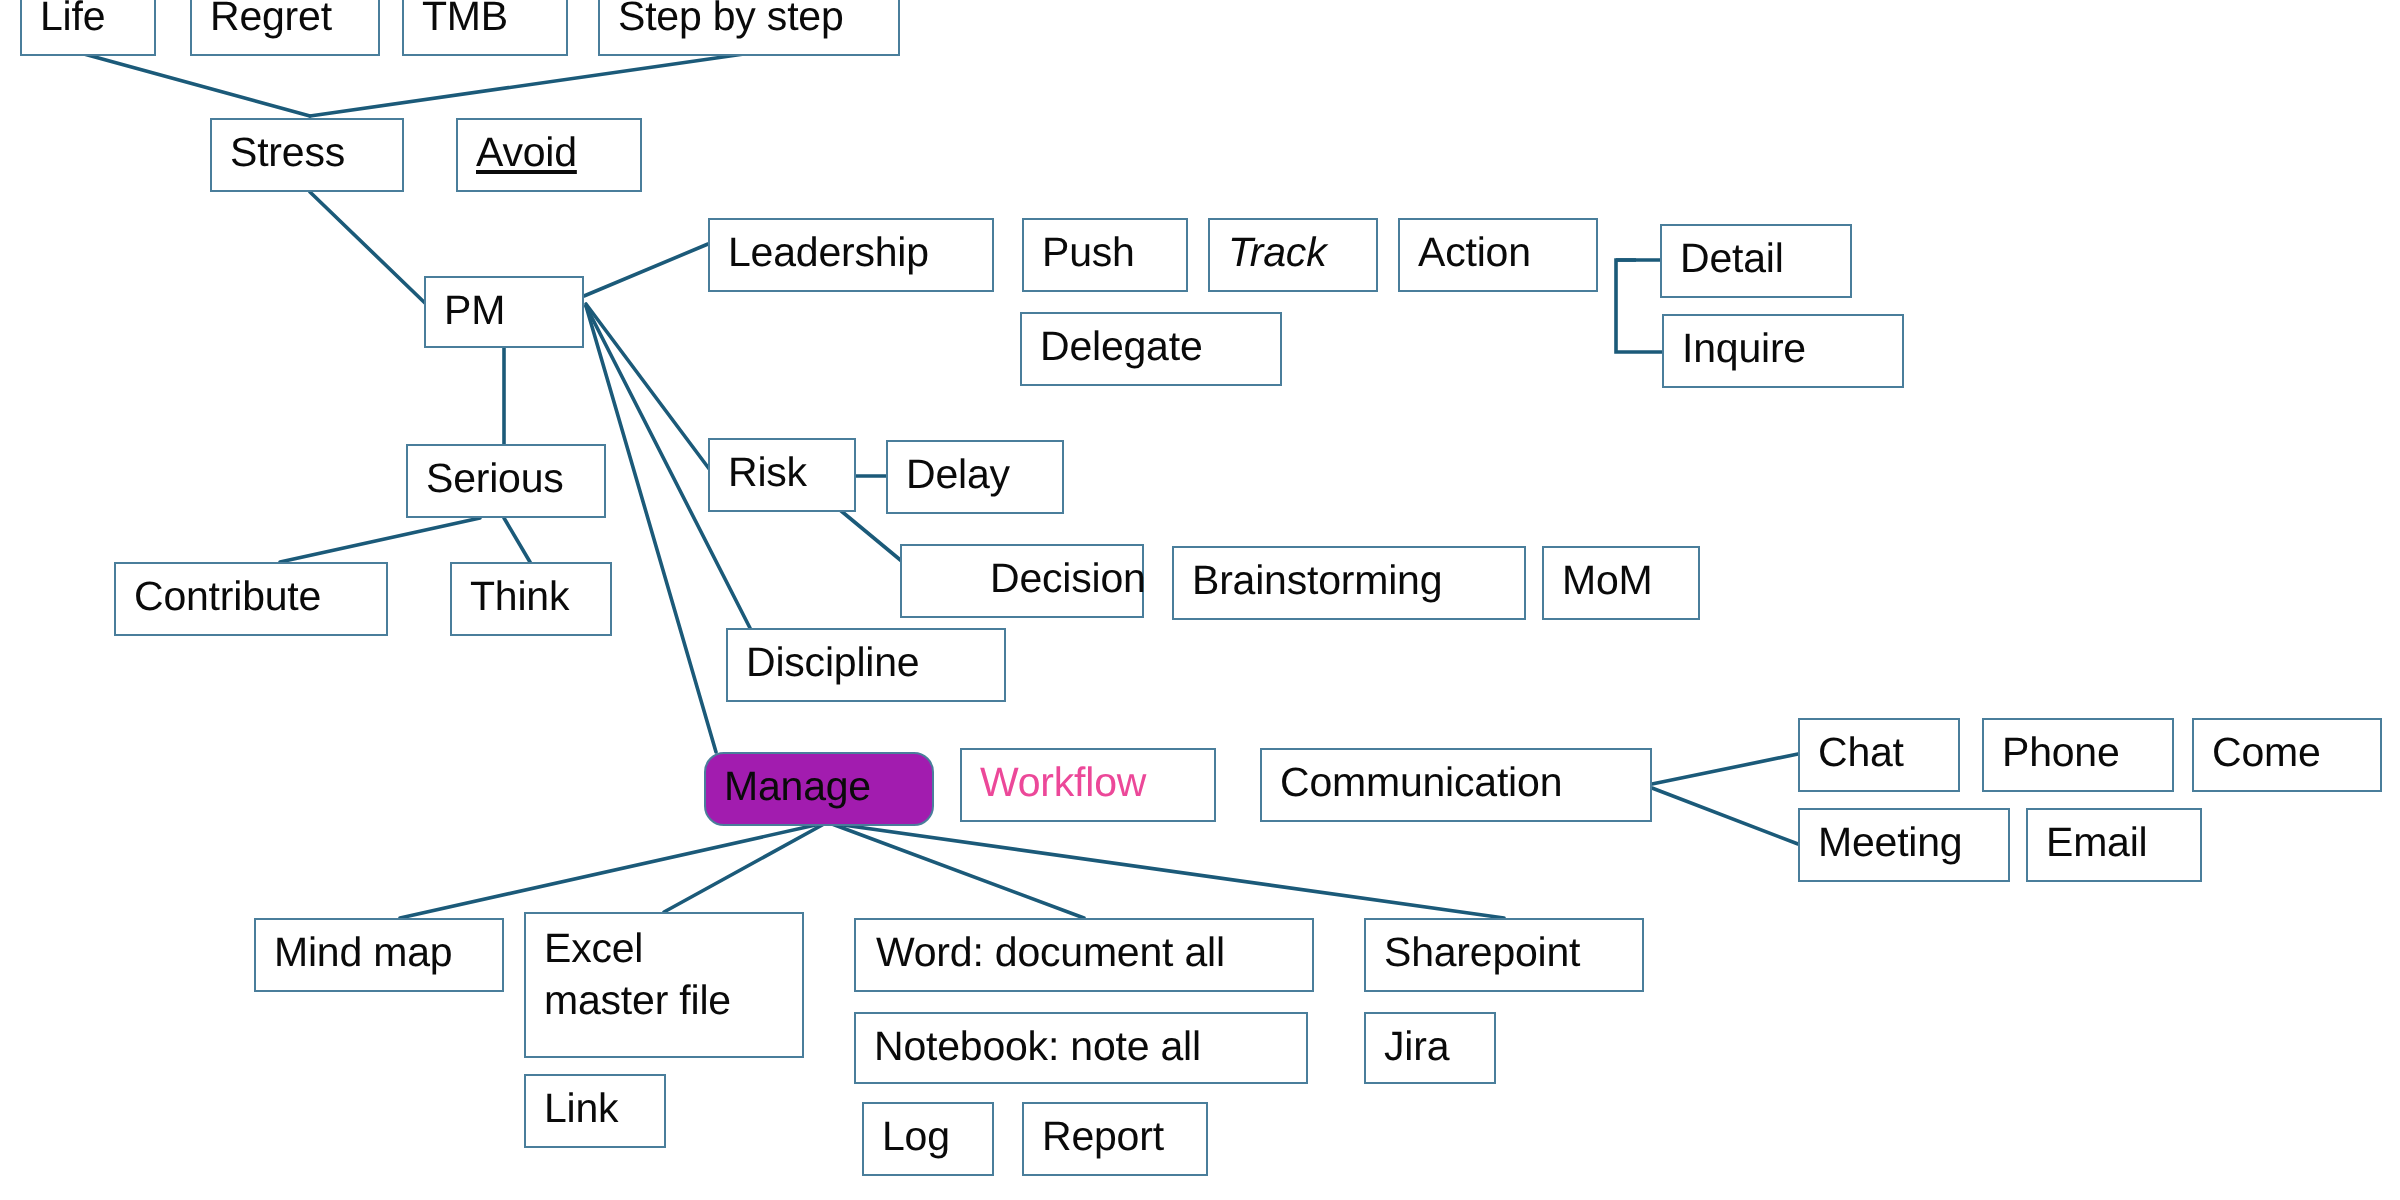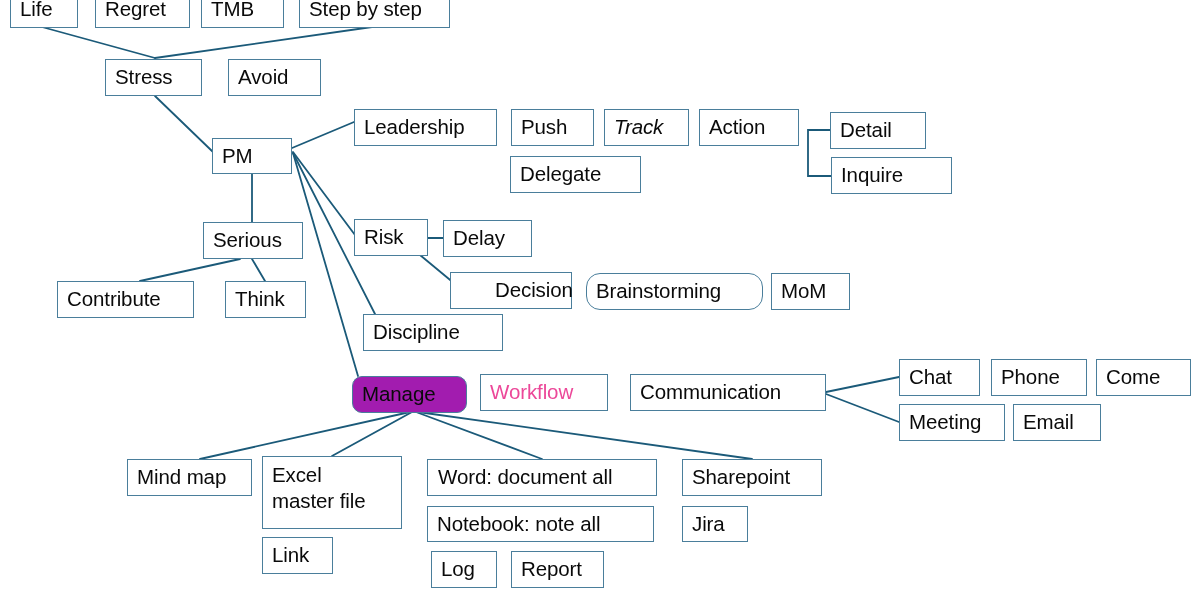--- a/index.html
+++ b/index.html
@@ -78,34 +78,34 @@
       <line x1="808" y1="130" x2="818" y2="130"></line>
     </g>
   </svg>
 
   <div id="nodes">
       <div class="node" style="left: 10px; top: -10px; width: 68px; height: 38px; border-color: rgb(74, 126, 155); background: rgb(255, 255, 255); color: rgb(10, 10, 10);">Life</div>
       <div class="node" style="left: 95px; top: -10px; width: 95px; height: 38px; border-color: rgb(74, 126, 155); background: rgb(255, 255, 255); color: rgb(10, 10, 10);">Regret</div>
       <div class="node" style="left: 201px; top: -10px; width: 83px; height: 38px; border-color: rgb(74, 126, 155); background: rgb(255, 255, 255); color: rgb(10, 10, 10);">TMB</div>
       <div class="node" style="left: 299px; top: -10px; width: 151px; height: 38px; border-color: rgb(74, 126, 155); background: rgb(255, 255, 255); color: rgb(10, 10, 10);">Step by step</div>
       <div class="node" style="left: 105px; top: 59px; width: 97px; height: 37px; border-color: rgb(74, 126, 155); background: rgb(255, 255, 255); color: rgb(10, 10, 10);">Stress</div>
-      <div class="node" style="left: 228px; top: 59px; width: 93px; height: 37px; border-color: rgb(74, 126, 155); background: rgb(255, 255, 255); color: rgb(10, 10, 10);">Avoid</div>
+      <div class="node" style="left: 228px; top: 59px; width: 93px; height: 37px; border-color: rgb(74, 126, 155); background: rgb(255, 255, 255); color: rgb(10, 10, 10); text-decoration: underline;">Avoid</div>
       <div class="node" style="left: 212px; top: 138px; width: 80px; height: 36px; border-color: rgb(74, 126, 155); background: rgb(255, 255, 255); color: rgb(10, 10, 10);">PM</div>
       <div class="node" style="left: 354px; top: 109px; width: 143px; height: 37px; border-color: rgb(74, 126, 155); background: rgb(255, 255, 255); color: rgb(10, 10, 10);">Leadership</div>
       <div class="node" style="left: 511px; top: 109px; width: 83px; height: 37px; border-color: rgb(74, 126, 155); background: rgb(255, 255, 255); color: rgb(10, 10, 10);">Push</div>
       <div class="node" style="left: 604px; top: 109px; width: 85px; height: 37px; border-color: rgb(74, 126, 155); background: rgb(255, 255, 255); color: rgb(10, 10, 10); font-style: italic;">Track</div>
       <div class="node" style="left: 699px; top: 109px; width: 100px; height: 37px; border-color: rgb(74, 126, 155); background: rgb(255, 255, 255); color: rgb(10, 10, 10);">Action</div>
       <div class="node" style="left: 830px; top: 112px; width: 96px; height: 37px; border-color: rgb(74, 126, 155); background: rgb(255, 255, 255); color: rgb(10, 10, 10);">Detail</div>
       <div class="node" style="left: 510px; top: 156px; width: 131px; height: 37px; border-color: rgb(74, 126, 155); background: rgb(255, 255, 255); color: rgb(10, 10, 10);">Delegate</div>
       <div class="node" style="left: 831px; top: 157px; width: 121px; height: 37px; border-color: rgb(74, 126, 155); background: rgb(255, 255, 255); color: rgb(10, 10, 10);">Inquire</div>
       <div class="node" style="left: 203px; top: 222px; width: 100px; height: 37px; border-color: rgb(74, 126, 155); background: rgb(255, 255, 255); color: rgb(10, 10, 10);">Serious</div>
       <div class="node" style="left: 354px; top: 219px; width: 74px; height: 37px; border-color: rgb(74, 126, 155); background: rgb(255, 255, 255); color: rgb(10, 10, 10);">Risk</div>
       <div class="node" style="left: 443px; top: 220px; width: 89px; height: 37px; border-color: rgb(74, 126, 155); background: rgb(255, 255, 255); color: rgb(10, 10, 10);">Delay</div>
       <div class="node" style="left: 450px; top: 272px; width: 122px; height: 37px; border-color: rgb(74, 126, 155); background: rgb(255, 255, 255); color: rgb(10, 10, 10); padding-left: 44px;">Decision</div>
-      <div class="node" style="left: 586px; top: 273px; width: 177px; height: 37px; border-color: rgb(74, 126, 155); background: rgb(255, 255, 255); color: rgb(10, 10, 10); border-radius: 14px;">Brainstorming</div>
+      <div class="node" style="left: 586px; top: 273px; width: 177px; height: 37px; border-color: rgb(74, 126, 155); background: rgb(255, 255, 255); color: rgb(10, 10, 10);">Brainstorming</div>
       <div class="node" style="left: 771px; top: 273px; width: 79px; height: 37px; border-color: rgb(74, 126, 155); background: rgb(255, 255, 255); color: rgb(10, 10, 10);">MoM</div>
       <div class="node" style="left: 57px; top: 281px; width: 137px; height: 37px; border-color: rgb(74, 126, 155); background: rgb(255, 255, 255); color: rgb(10, 10, 10);">Contribute</div>
       <div class="node" style="left: 225px; top: 281px; width: 81px; height: 37px; border-color: rgb(74, 126, 155); background: rgb(255, 255, 255); color: rgb(10, 10, 10);">Think</div>
       <div class="node" style="left: 363px; top: 314px; width: 140px; height: 37px; border-color: rgb(74, 126, 155); background: rgb(255, 255, 255); color: rgb(10, 10, 10);">Discipline</div>
       <div class="node" style="left: 352px; top: 376px; width: 115px; height: 37px; border-color: rgb(74, 126, 155); background: #a21caf; color: rgb(10, 10, 10); border-radius: 10px;">Manage</div>
       <div class="node" style="left: 480px; top: 374px; width: 128px; height: 37px; border-color: rgb(74, 126, 155); background: rgb(255, 255, 255); color: #ec4899;">Workflow</div>
       <div class="node" style="left: 630px; top: 374px; width: 196px; height: 37px; border-color: rgb(74, 126, 155); background: rgb(255, 255, 255); color: rgb(10, 10, 10);">Communication</div>
       <div class="node" style="left: 899px; top: 359px; width: 81px; height: 37px; border-color: rgb(74, 126, 155); background: rgb(255, 255, 255); color: rgb(10, 10, 10);">Chat</div>
       <div class="node" style="left: 991px; top: 359px; width: 96px; height: 37px; border-color: rgb(74, 126, 155); background: rgb(255, 255, 255); color: rgb(10, 10, 10);">Phone</div>
       <div class="node" style="left: 1096px; top: 359px; width: 95px; height: 37px; border-color: rgb(74, 126, 155); background: rgb(255, 255, 255); color: rgb(10, 10, 10);">Come</div>

